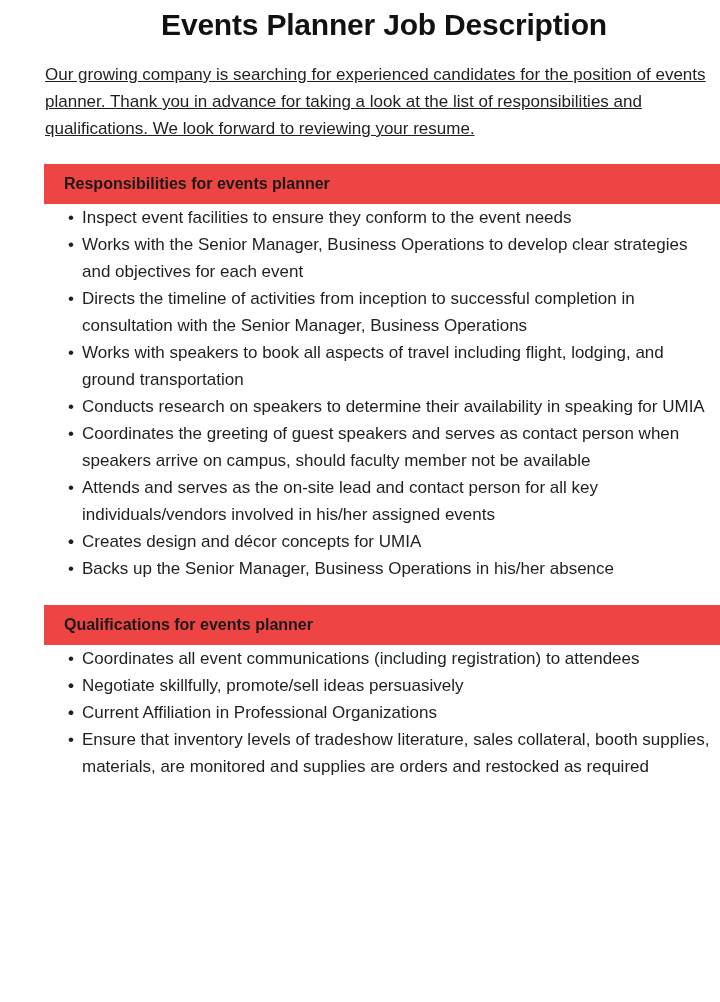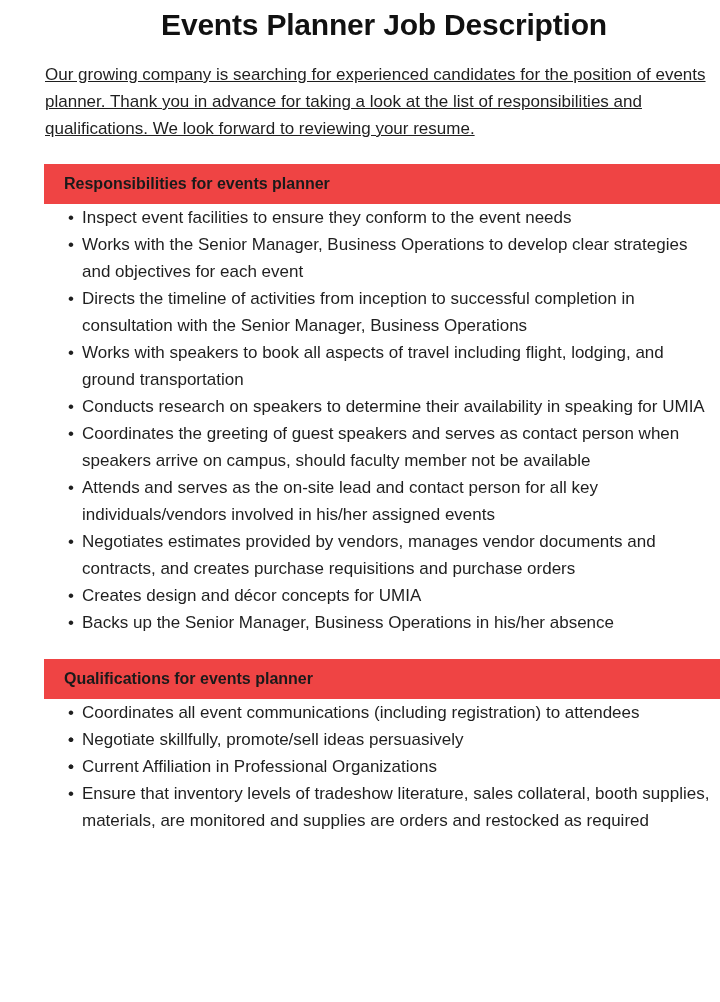--- a/index.html
+++ b/index.html
@@ -138,21 +138,20 @@
     <li>
       <span class="dot"></span>
       <span class="li-text">Coordinates the greeting of guest speakers and serves as contact person when speakers arrive on campus, should faculty member not be available</span>
     </li>
     <li>
       <span class="dot"></span>
       <span class="li-text">Attends and serves as the on-site lead and contact person for all key individuals/vendors involved in his/her assigned events</span>
     </li>
     <li>
       <span class="dot"></span>
-      <span class="li-text">Negotiates estimates provided by vendors, manages vendor documents and contracts, and creates purchase requisitions and purchase orders</span>
     </li>
     <li>
       <span class="dot"></span>
       <span class="li-text">Creates design and décor concepts for UMIA</span>
     </li>
     <li>
       <span class="dot"></span>
       <span class="li-text">Backs up the Senior Manager, Business Operations in his/her absence</span>
     </li>
   </ul>

